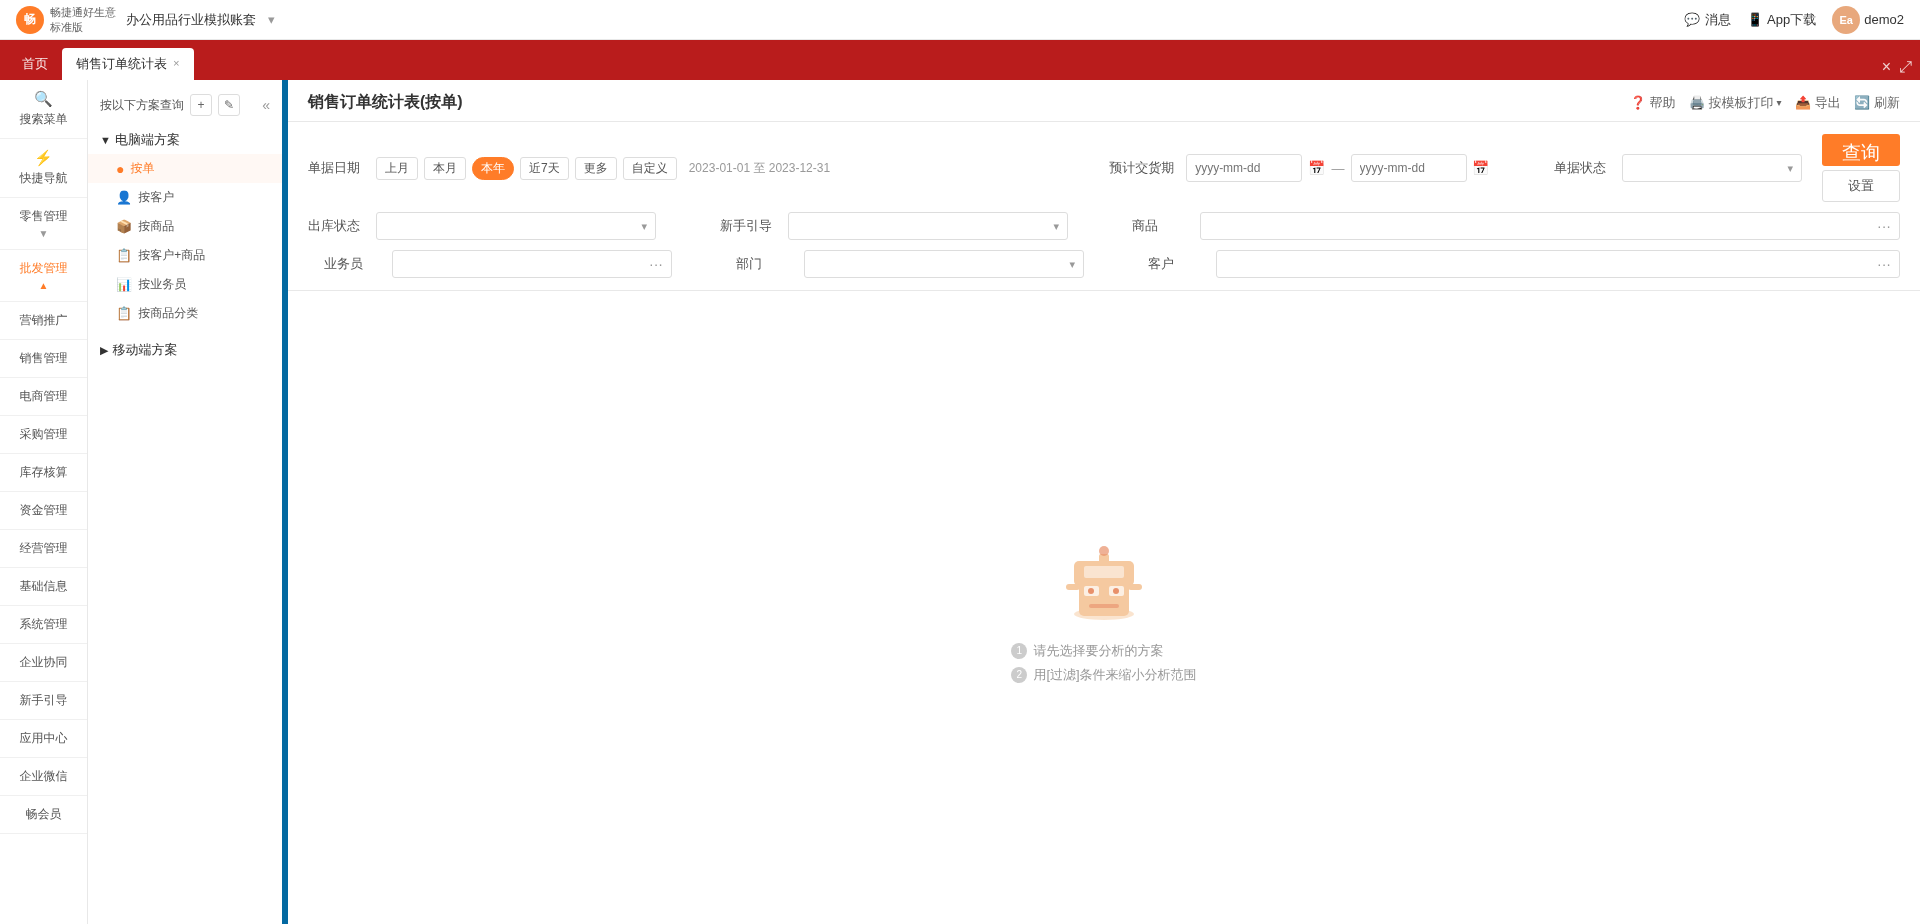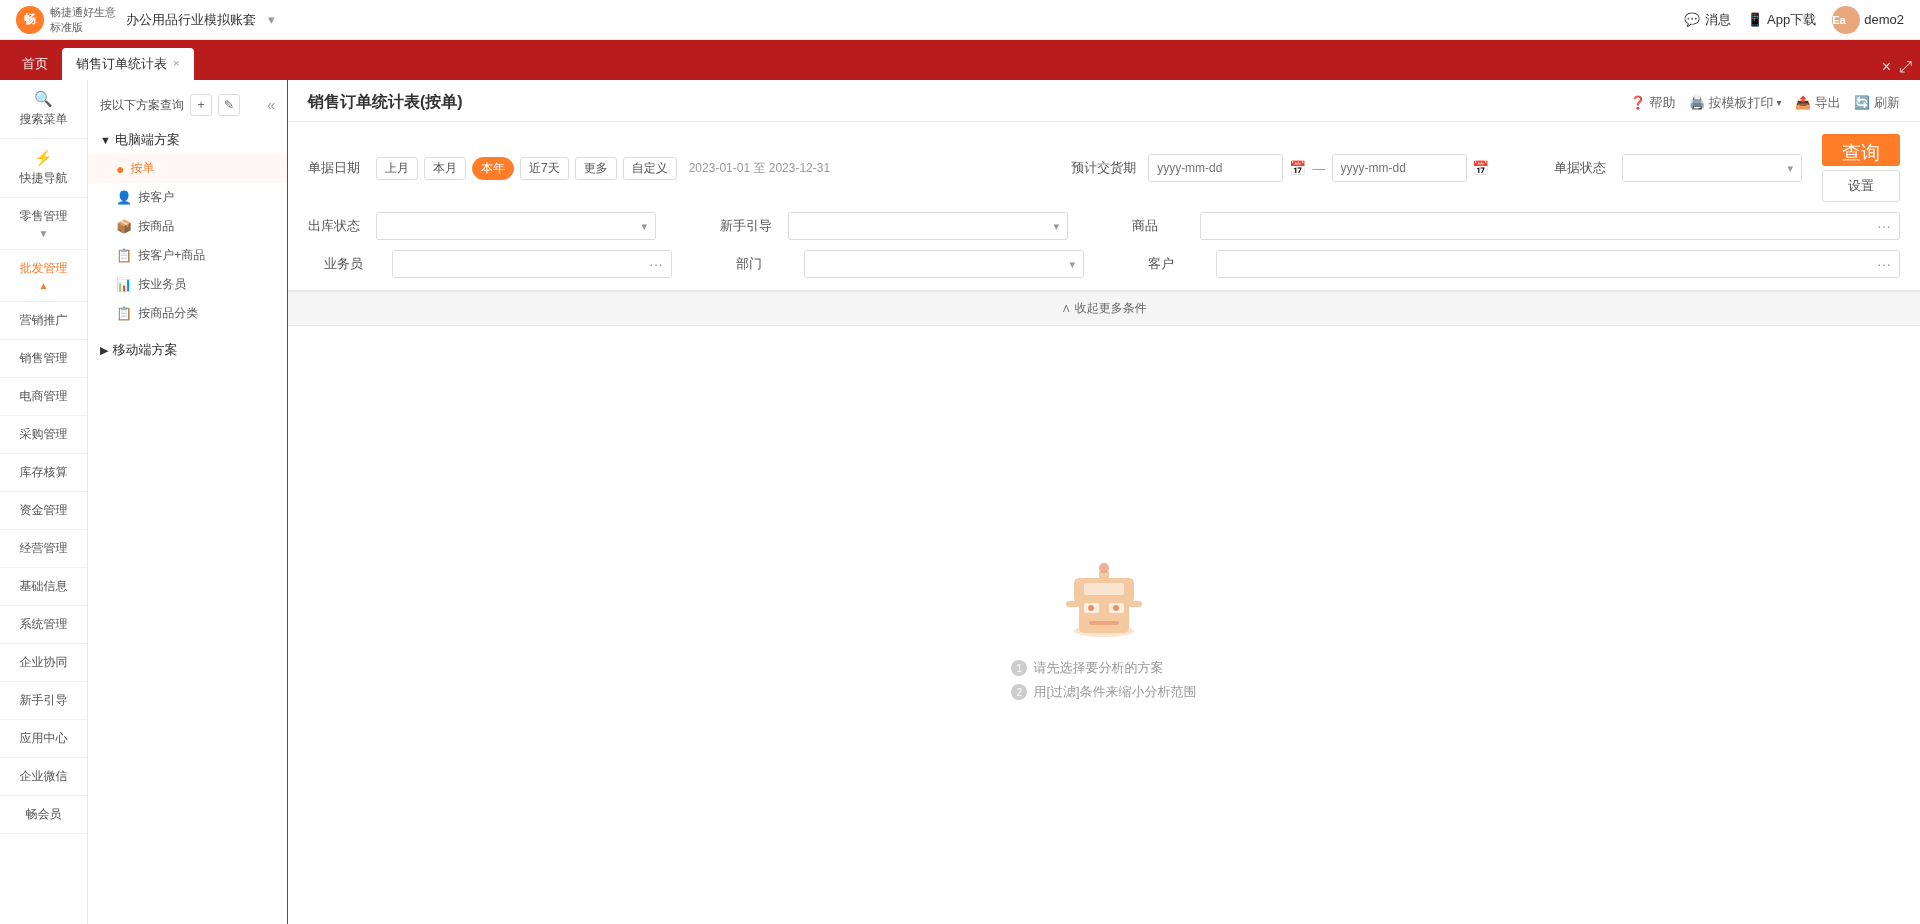--- a/index.html
+++ b/index.html
@@ -17,21 +17,21 @@
       flex-shrink: 0;
     }
     .top-bar-left { display: flex; align-items: center; gap: 10px; }
     .logo-area { display: flex; align-items: center; gap: 6px; }
     .logo-icon { width: 28px; height: 28px; background: #ff7c28; border-radius: 50%; display: flex; align-items: center; justify-content: center; color: white; font-size: 12px; font-weight: bold; }
     .logo-text { font-size: 11px; color: #666; line-height: 1.3; }
     .breadcrumb-area { display: flex; align-items: center; gap: 12px; font-size: 13px; color: #333; }
 
     .top-bar-right { display: flex; align-items: center; gap: 16px; font-size: 13px; color: #333; }
     .top-bar-right-item { display: flex; align-items: center; gap: 4px; cursor: pointer; }
-    .avatar { width: 28px; height: 28px; background: #e8a87c; border-radius: 50%; display: flex; align-items: center; justify-content: flex-start; color: white; font-size: 11px; font-weight: bold; }
+    .avatar { width: 28px; height: 28px; background: #e8a87c; border-radius: 50%; display: flex; align-items: center; justify-content: center; color: white; font-size: 11px; font-weight: bold; }
 
     
     .tab-bar {
       height: 40px;
       background: #b91c1c;
       display: flex;
       align-items: flex-end;
       padding: 0 8px;
       flex-shrink: 0;
     }
@@ -93,21 +93,21 @@
     .content-area {
       flex: 1;
       display: flex;
       overflow: hidden;
     }
 
     
     .left-panel {
       width: 200px;
       background: #fff;
-      border-right: 1px solid #0369a1;
+      border-right: 6px solid #0369a1;
       flex-shrink: 0;
       padding: 8px 0;
       overflow-y: auto;
     }
     .left-panel-header {
       display: flex;
       align-items: center;
       padding: 6px 12px;
       gap: 6px;
       font-size: 13px;
@@ -221,21 +221,21 @@
       background: #fff;
       outline: none;
       height: 28px;
       min-width: 120px;
       display: flex;
       align-items: center;
       justify-content: space-between;
       cursor: pointer;
     }
     .filter-select-wide { min-width: 180px; }
-    .filter-date-input { width: 135px; }
+    .filter-date-input { width: 116px; }
     .filter-dash { color: #999; }
     .filter-calendar-icon { color: #ff7c28; cursor: pointer; font-size: 14px; }
     .filter-ellipsis { color: #999; cursor: pointer; font-size: 14px; }
     .filter-dropdown-arrow { color: #999; font-size: 11px; }
 
     .btn-query {
       background: #ff7c28;
       color: #fff;
       border: none;
       padding: 6px 20px;
@@ -567,23 +567,20 @@
           <div style="width:40px;"></div>
 
           <span class="filter-label">客户</span>
           <div class="filter-select" style="flex:1;">
             <span></span>
             <span class="filter-ellipsis">···</span>
           </div>
         </div>
       </div>
 
-      <div class="collapse-bar">
-        <span class="collapse-bar-text">∧ 收起更多条件</span>
-      </div>
 
       <div class="empty-state">
         <div class="empty-illustration">
           <svg viewBox="0 0 100 100" xmlns="http://www.w3.org/2000/svg">
 
             <ellipse cx="50" cy="88" rx="30" ry="6" fill="#f5c9a0" opacity="0.5"></ellipse>
             <rect x="25" y="55" width="50" height="35" rx="5" fill="#f5c9a0"></rect>
             <rect x="30" y="60" width="15" height="10" rx="2" fill="#fff" opacity="0.7"></rect>
             <rect x="55" y="60" width="15" height="10" rx="2" fill="#fff" opacity="0.7"></rect>
             <circle cx="37" cy="65" r="3" fill="#e8906a"></circle>

